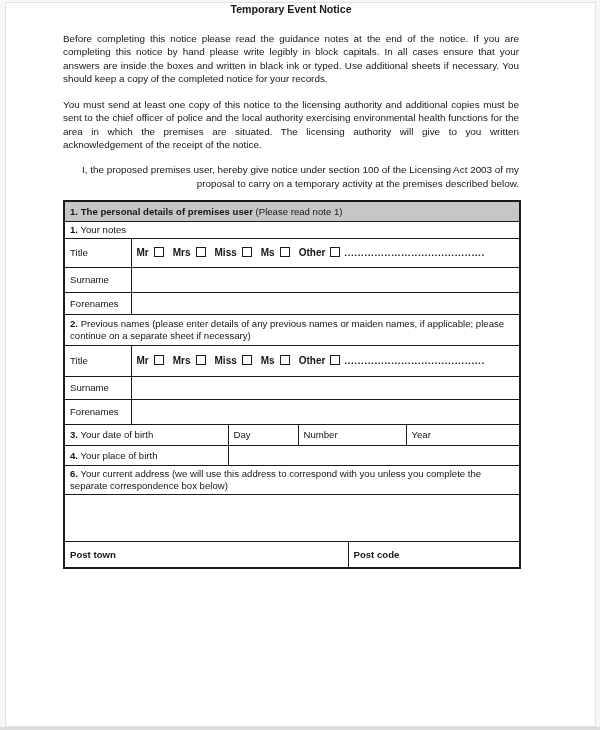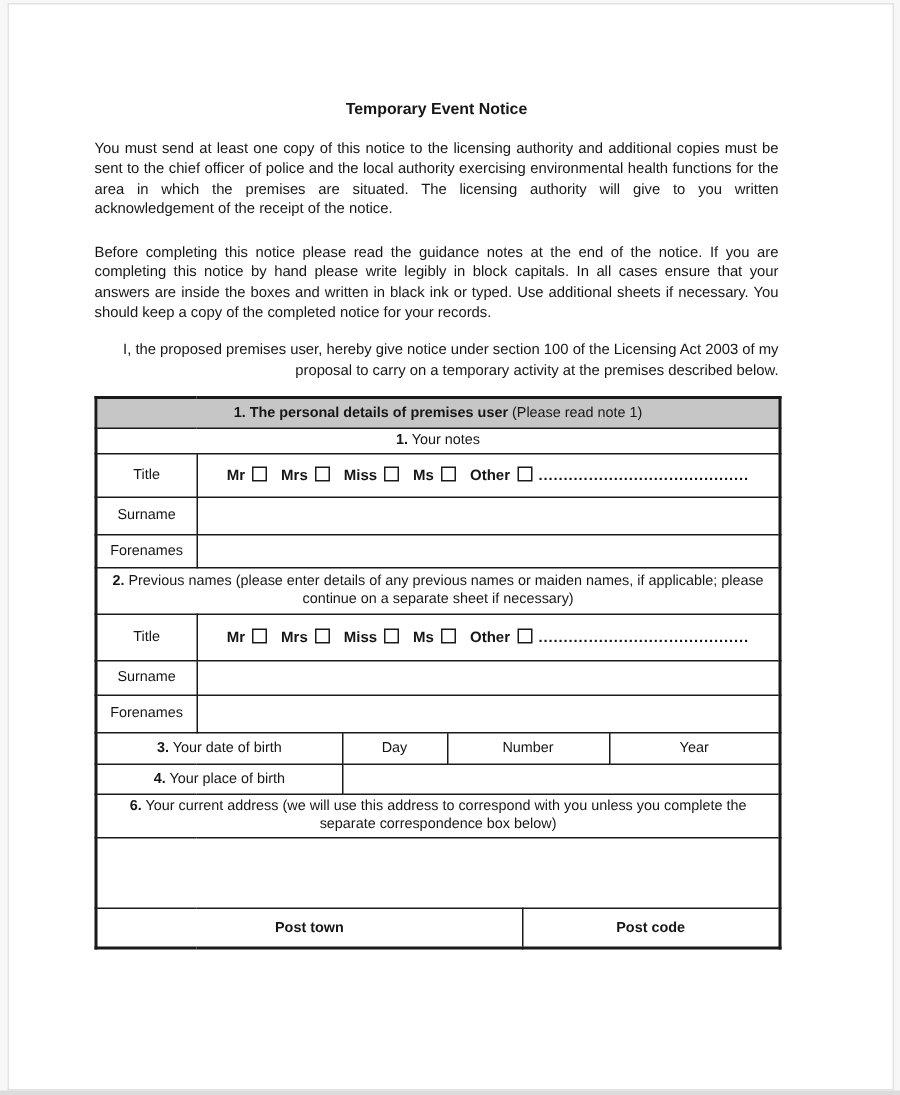--- a/index.html
+++ b/index.html
@@ -23,21 +23,20 @@
     left:0; bottom:0;
     width:600px; height:3px;
     background:#dcdcdc;
   }
   .doc {
     position:absolute;
     left:57px; top:0;
     width:456px;
   }
   .doc-title {
-    margin-top:64px;
     text-align:center;
     font-weight:bold;
     font-size:10.6px;
     line-height:13px;
   }
   .para {
     font-size:9.9px;
     line-height:13.3px;
     text-align:justify;
   }
@@ -52,21 +51,20 @@
     table-layout:fixed;
     border:2px solid #1a1a1a;
   }
   table.form td {
     border:1px solid #1a1a1a;
     font-size:9.6px;
     line-height:12px;
     padding:2px 5px;
     vertical-align:middle;
     overflow:hidden;
-    text-align:center;
   }
   td.sec-header {
     background:#c6c6c6;
     font-size:9.7px;
     padding:3px 5px;
   }
   .b { font-weight:bold; }
   td.qrow { vertical-align:top; padding-top:3px; }
   td.title-opts { vertical-align:middle; padding-left:8px; white-space:nowrap; }
   .cbl { font-weight:bold; font-size:10px; }
@@ -87,22 +85,22 @@
 </head>
 <body>
 
 <div class="page">
   <div class="doc">
 
     <div class="doc-title">
       <div>Temporary Event Notice</div>
     </div>
 
+    <p class="para p1">Before completing this notice please read the guidance notes at the end of the notice. If you are completing this notice by hand please write legibly in block capitals. In all cases ensure that your answers are inside the boxes and written in black ink or typed. Use additional sheets if necessary. You should keep a copy of the completed notice for your records.</p>
     <p class="para p2">You must send at least one copy of this notice to the licensing authority and additional copies must be sent to the chief officer of police and the local authority exercising environmental health functions for the area in which the premises are situated. The licensing authority will give to you written acknowledgement of the receipt of the notice.</p>
-    <p class="para p1">Before completing this notice please read the guidance notes at the end of the notice. If you are completing this notice by hand please write legibly in block capitals. In all cases ensure that your answers are inside the boxes and written in black ink or typed. Use additional sheets if necessary. You should keep a copy of the completed notice for your records.</p>
     <p class="para p3">I, the proposed premises user, hereby give notice under section 100 of the Licensing Act 2003 of my proposal to carry on a temporary activity at the premises described below.</p>
 
     <table class="form">
       <colgroup>
         <col style="width:67px">
           <col style="width:97px">
           <col style="width:70px">
         <col style="width:50px">
           <col style="width:58px">
           <col style="width:114px">

